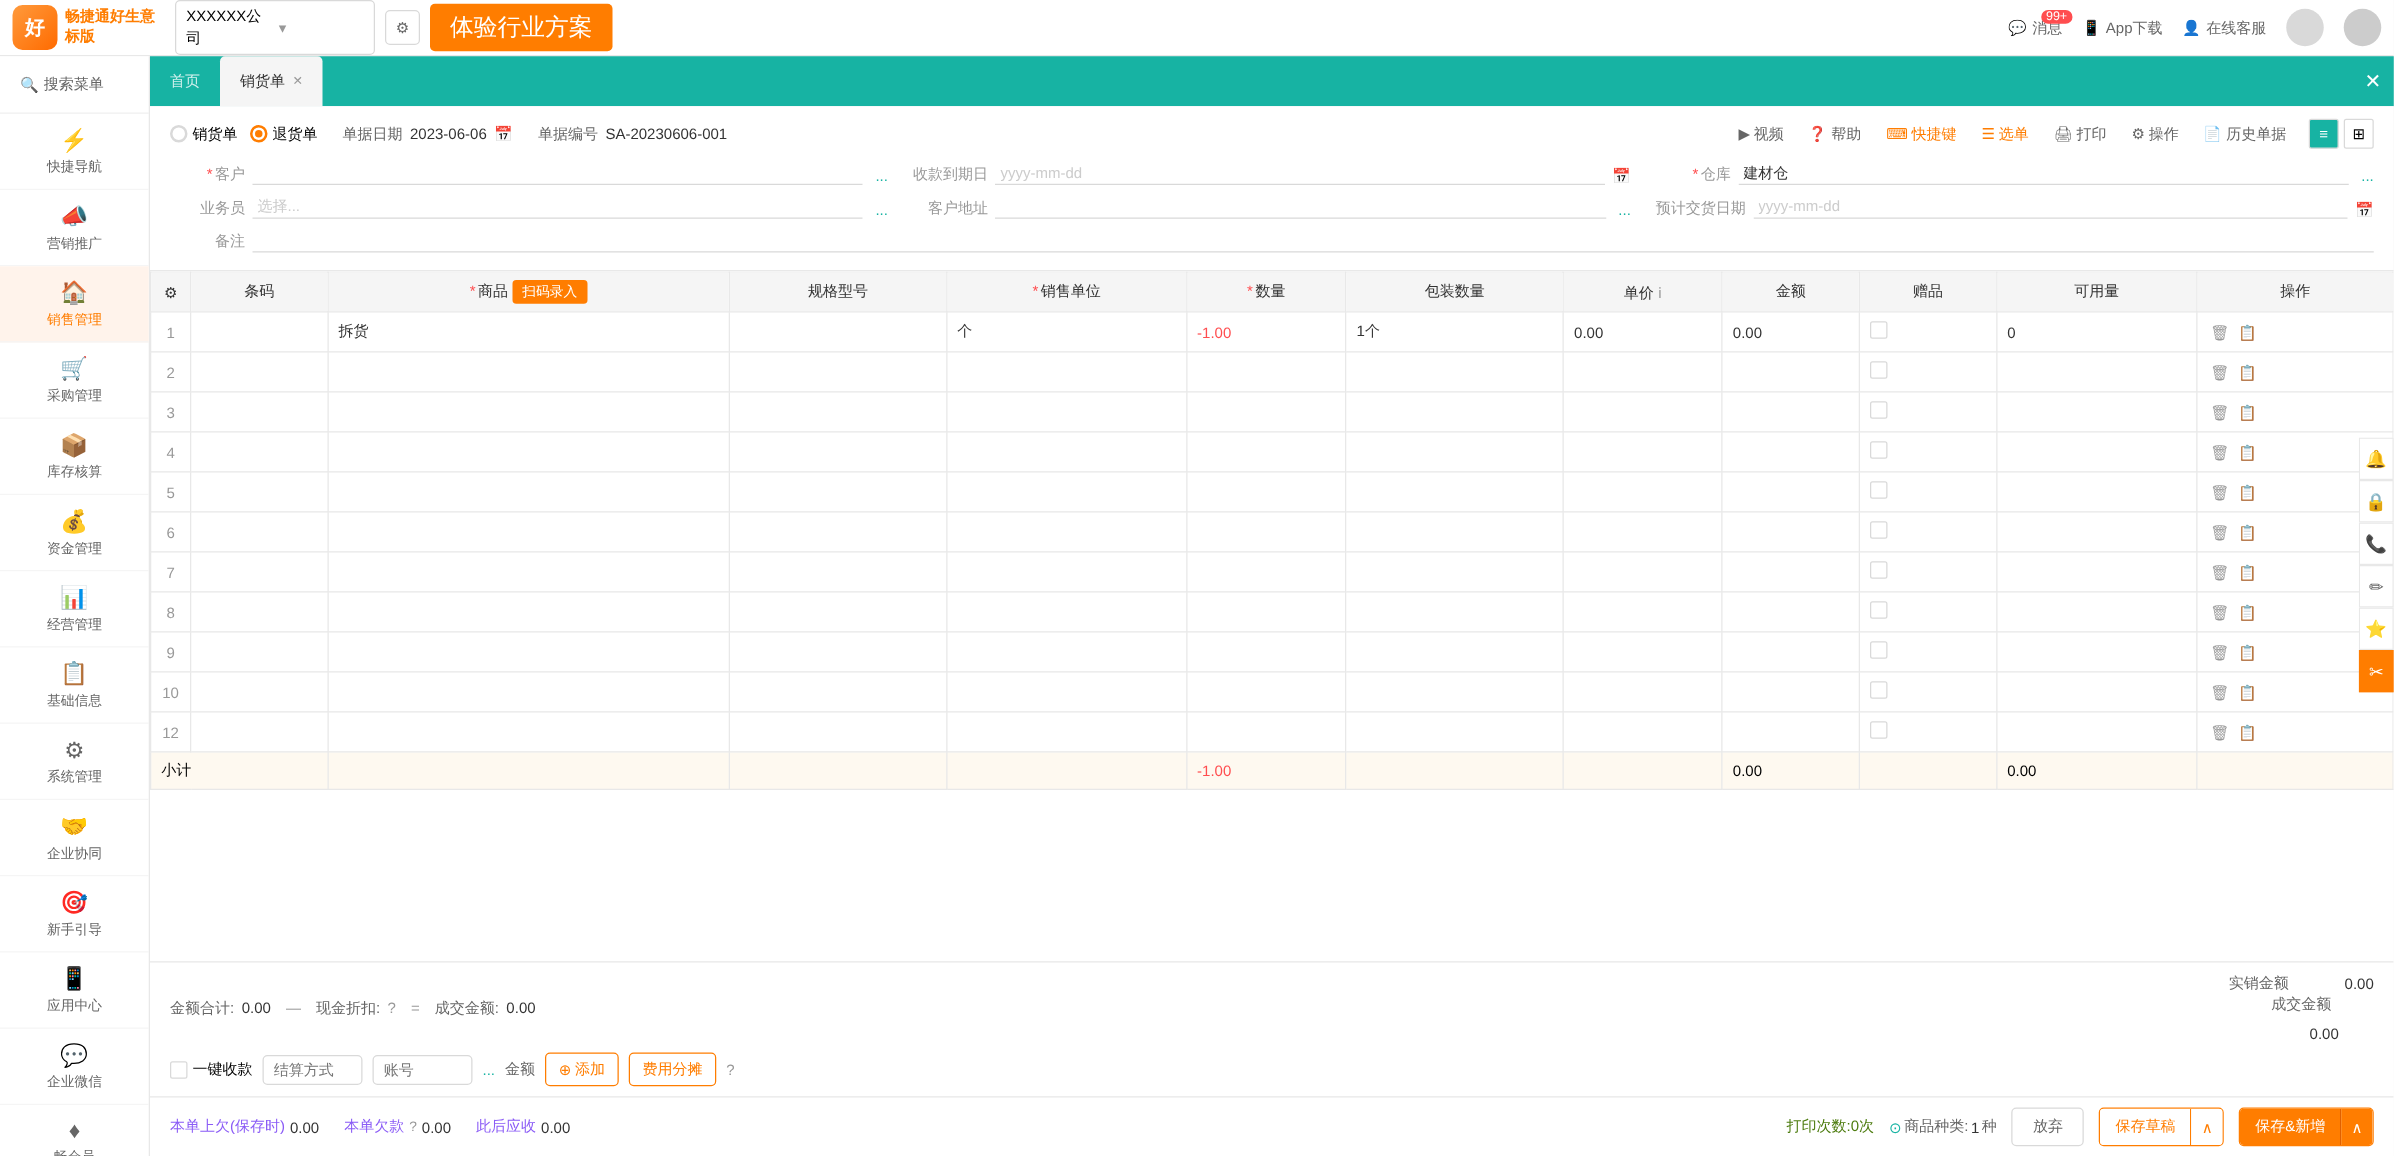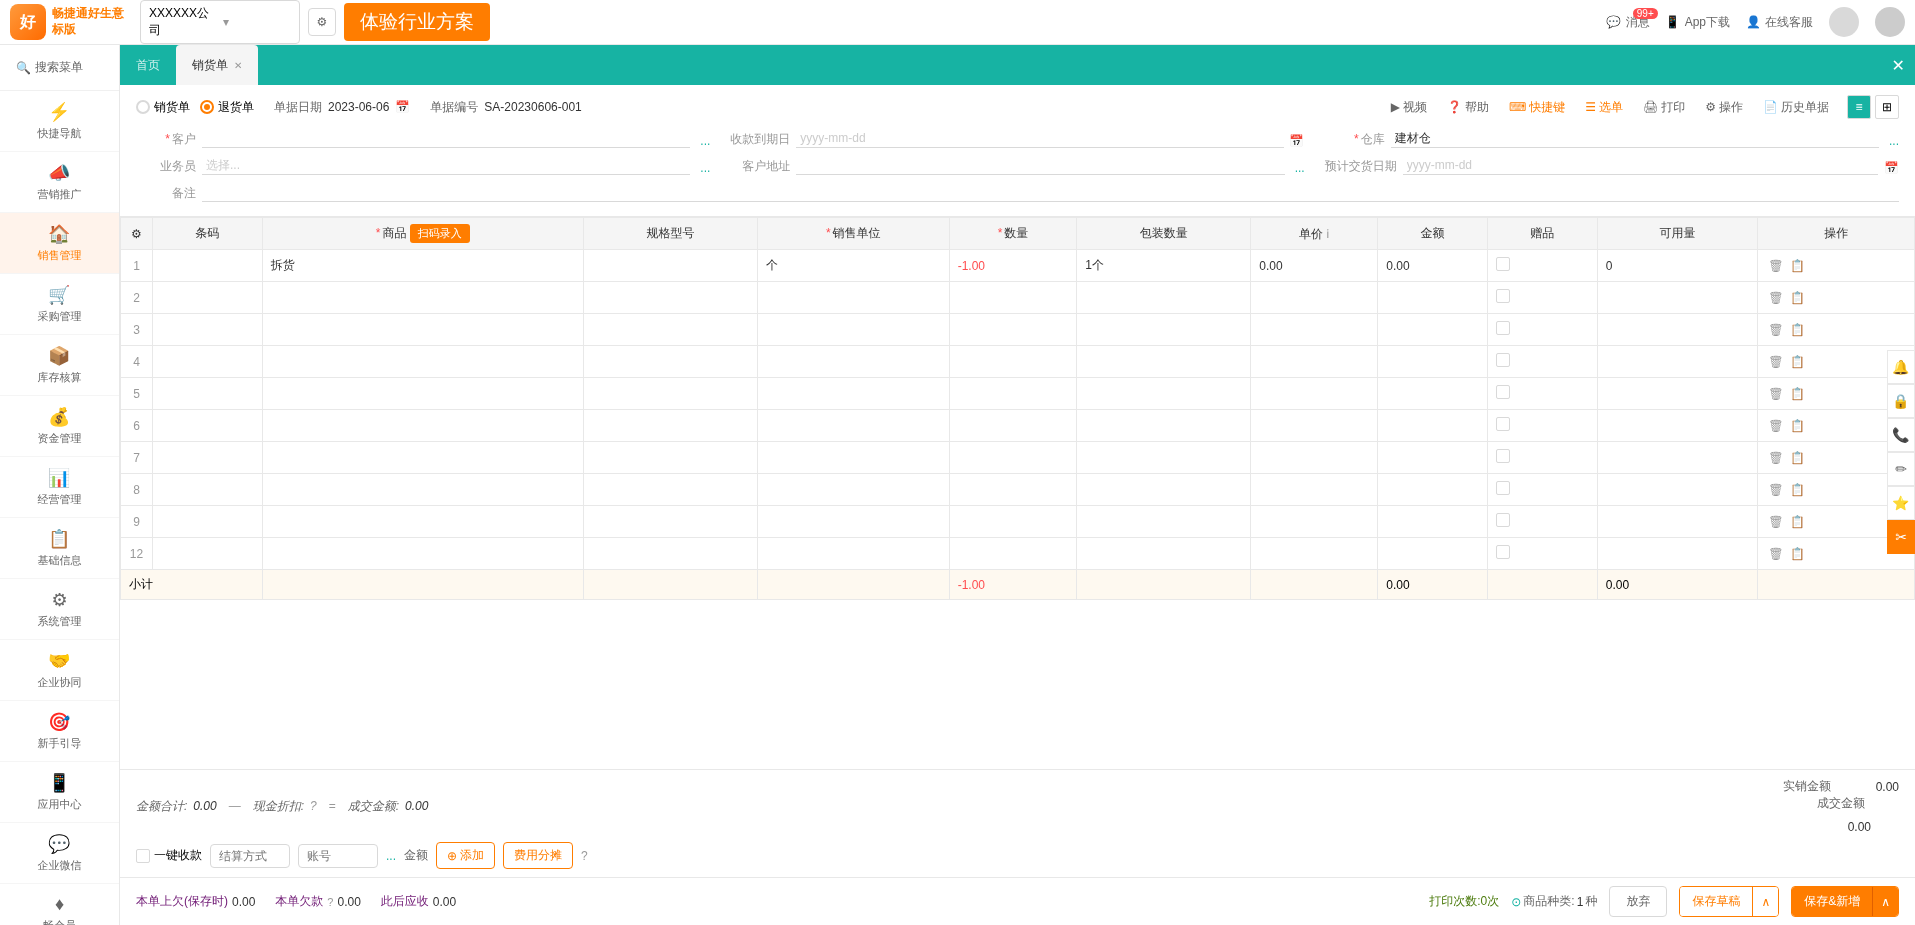--- a/index.html
+++ b/index.html
@@ -223,21 +223,21 @@
     
     .footer-area {
       background: #fff;
       border-top: 1px solid #e8e8e8;
       padding: 8px 16px;
     }
     .footer-row1 {
       display: flex; align-items: center; gap: 12px;
     }
     .footer-field {
-      display: flex; align-items: center; gap: 6px; font-style: italic;
+      display: flex; align-items: center; gap: 6px;
     }
     .footer-field .label { color: #666; }
     .footer-field .value { color: #333; font-weight: 500; }
     .minus-icon { color: #999; }
     .equals-icon { color: #999; }
 
     .footer-row2 {
       display: flex; align-items: center; gap: 8px; margin-top: 8px;
     }
     .checkbox-item { display: flex; align-items: center; gap: 4px; }
@@ -256,21 +256,21 @@
       border-radius: 4px; padding: 4px 10px; cursor: pointer;
     }
     .question-icon { color: #999; cursor: pointer; }
 
     .bottom-status-bar {
       display: flex; align-items: center; gap: 20px;
       padding: 8px 16px; background: #fff;
       border-top: 1px solid #e8e8e8;
     }
     .status-item { display: flex; align-items: center; gap: 4px; }
-    .status-label { color: #701a75; }
+    .status-label { color: #8b5cf6; }
     .status-value { color: #333; font-weight: 500; }
     .question-sm { color: #999; font-size: 11px; cursor: pointer; }
 
     .bottom-right {
       margin-left: auto; display: flex; align-items: center; gap: 12px;
     }
     .print-info { color: #4d7c0f; }
     .abandon-btn {
       border: 1px solid #d9d9d9; border-radius: 4px; padding: 6px 16px;
       cursor: pointer; color: #666; background: #fff;
@@ -676,20 +676,37 @@
     <td></td>
     <td></td>
     <td><div style="width:14px;height:14px;border:1px solid #d9d9d9;border-radius:2px;display:inline-block;"></div></td>
     <td></td>
     <td>
       <span class="delete-icon">🗑</span>
       <span class="copy-icon">📋</span>
     </td>
   </tr>
               <tr>
+    <td class="row-num">10</td>
+    <td></td>
+    <td></td>
+    <td></td>
+    <td></td>
+    <td class=""></td>
+    <td></td>
+    <td></td>
+    <td></td>
+    <td><div style="width:14px;height:14px;border:1px solid #d9d9d9;border-radius:2px;display:inline-block;"></div></td>
+    <td></td>
+    <td>
+      <span class="delete-icon">🗑</span>
+      <span class="copy-icon">📋</span>
+    </td>
+  </tr>
+              <tr>
     <td class="row-num">12</td>
     <td></td>
     <td></td>
     <td></td>
     <td></td>
     <td class=""></td>
     <td></td>
     <td></td>
     <td></td>
     <td><div style="width:14px;height:14px;border:1px solid #d9d9d9;border-radius:2px;display:inline-block;"></div></td>

